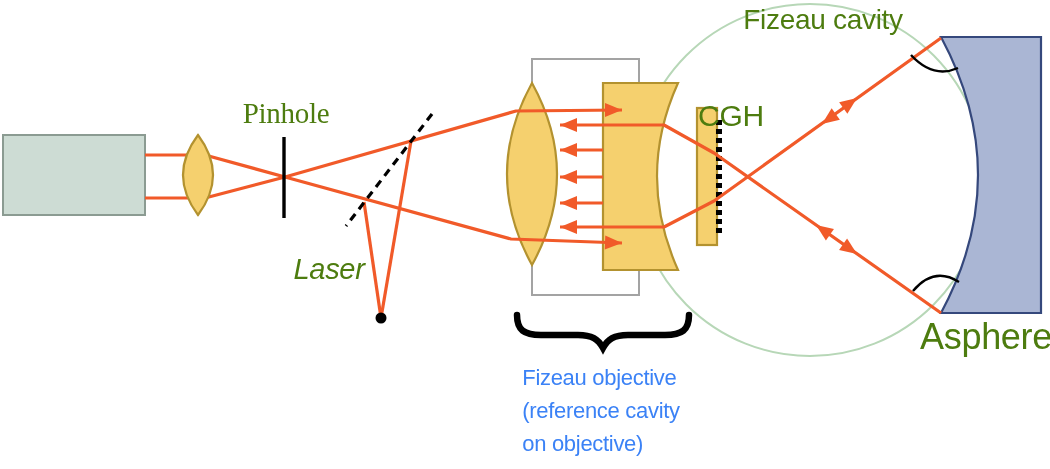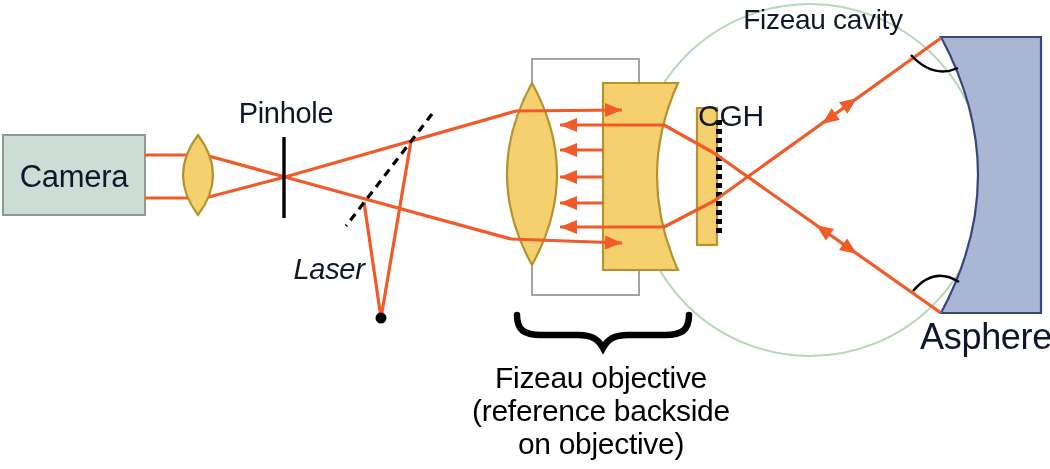--- a/index.html
+++ b/index.html
@@ -8,25 +8,25 @@
     font-family:"Liberation Sans", sans-serif; overflow:hidden;
   }
   #diagram-svg { position:absolute; left:0; top:0; }
   .glass  { stroke:#b3922f; stroke-width:2.2; }
   .blue   { stroke:#35487c; stroke-width:2.2; }
   .cam    { stroke:#8b9b92; stroke-width:2; }
   .ray    { fill:none; stroke-width:3.2; stroke-linejoin:round; }
   .annot  { stroke:#000000; fill:none; stroke-width:2.4; }
   .label {
     position:absolute; transform:translate(-50%,-50%);
-    color:#0f172a; white-space:nowrap; letter-spacing:-0.3px; line-height:1.0;
+    color:#4d7c0f; white-space:nowrap; letter-spacing:-0.3px; line-height:1.0;
   }
   .caption {
     position:absolute; transform:translateX(-50%);
-    color:#000000; text-align:center; font-size:30px; line-height:33px;
+    color:#3b82f6; font-size:22px; line-height:33px;
     letter-spacing:-0.3px; white-space:nowrap;
   }
 </style>
 </head>
 <body>
 
 <div id="canvas">
 
   <svg id="diagram-svg" width="1050" height="469" viewBox="0 0 1050 469">
 
@@ -93,31 +93,30 @@
 
     <circle cx="381" cy="318" r="5.5" fill="#000000"></circle>
 
     <path class="annot" d="M911,55 Q933,79 958,68"></path>
     <path class="annot" d="M913,291 Q934,266 959,282"></path>
 
     <path d="M517,315 C517,330 524,335 541,335 L578,335 C592,335 598,339 603,348
              C608,339 614,335 628,335 L665,335 C682,335 689,330 689,315" fill="none" stroke-width="6.5" stroke-linecap="round" stroke="#000000"></path>
   </svg>
 
-  <div class="label" style="left:74px; top:176px; font-size:31px;">Camera</div>
 
-  <div class="label" style="left:286px; top:113px; font-size:29px;">Pinhole</div>
+  <div class="label" style="left:286px; top:113px; font-size:29px;font-family:Liberation Serif, serif;">Pinhole</div>
 
   <div class="label" style="left:329px; top:269px; font-size:29px;font-style:italic;">Laser</div>
 
   <div class="label" style="left:731px; top:88px; font-size:30px;margin-top:28px;">CGH</div>
 
   <div class="label" style="left:823px; top:20px; font-size:28px;">Fizeau cavity</div>
 
   <div class="label" style="left:986px; top:337px; font-size:36px;">Asphere</div>
 
   <div class="caption" style="left:601px; top:361px;">
     <div>Fizeau objective</div>
-    <div>(reference backside</div>
+    <div>(reference cavity</div>
     <div>on objective)</div>
   </div>
 
 </div>
 
 </body></html>

